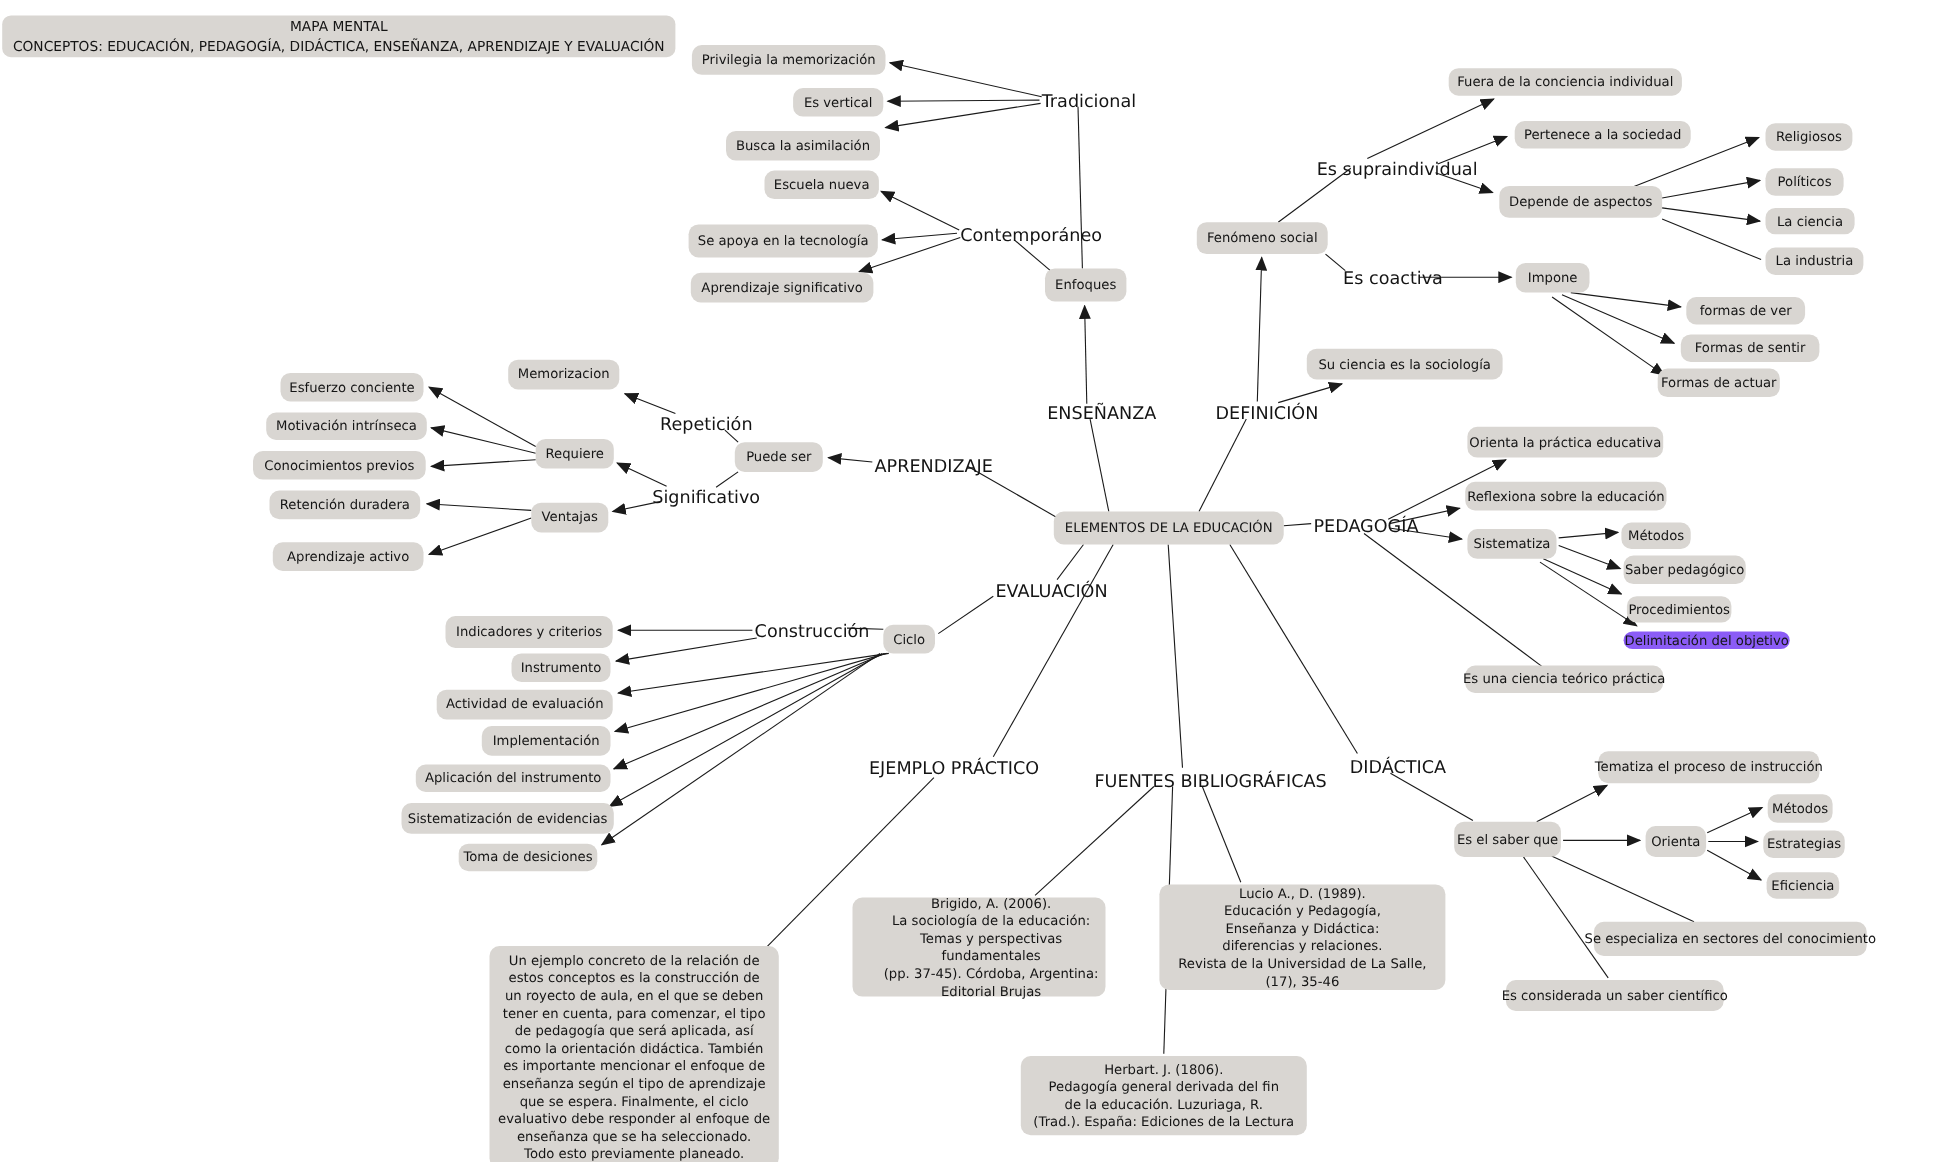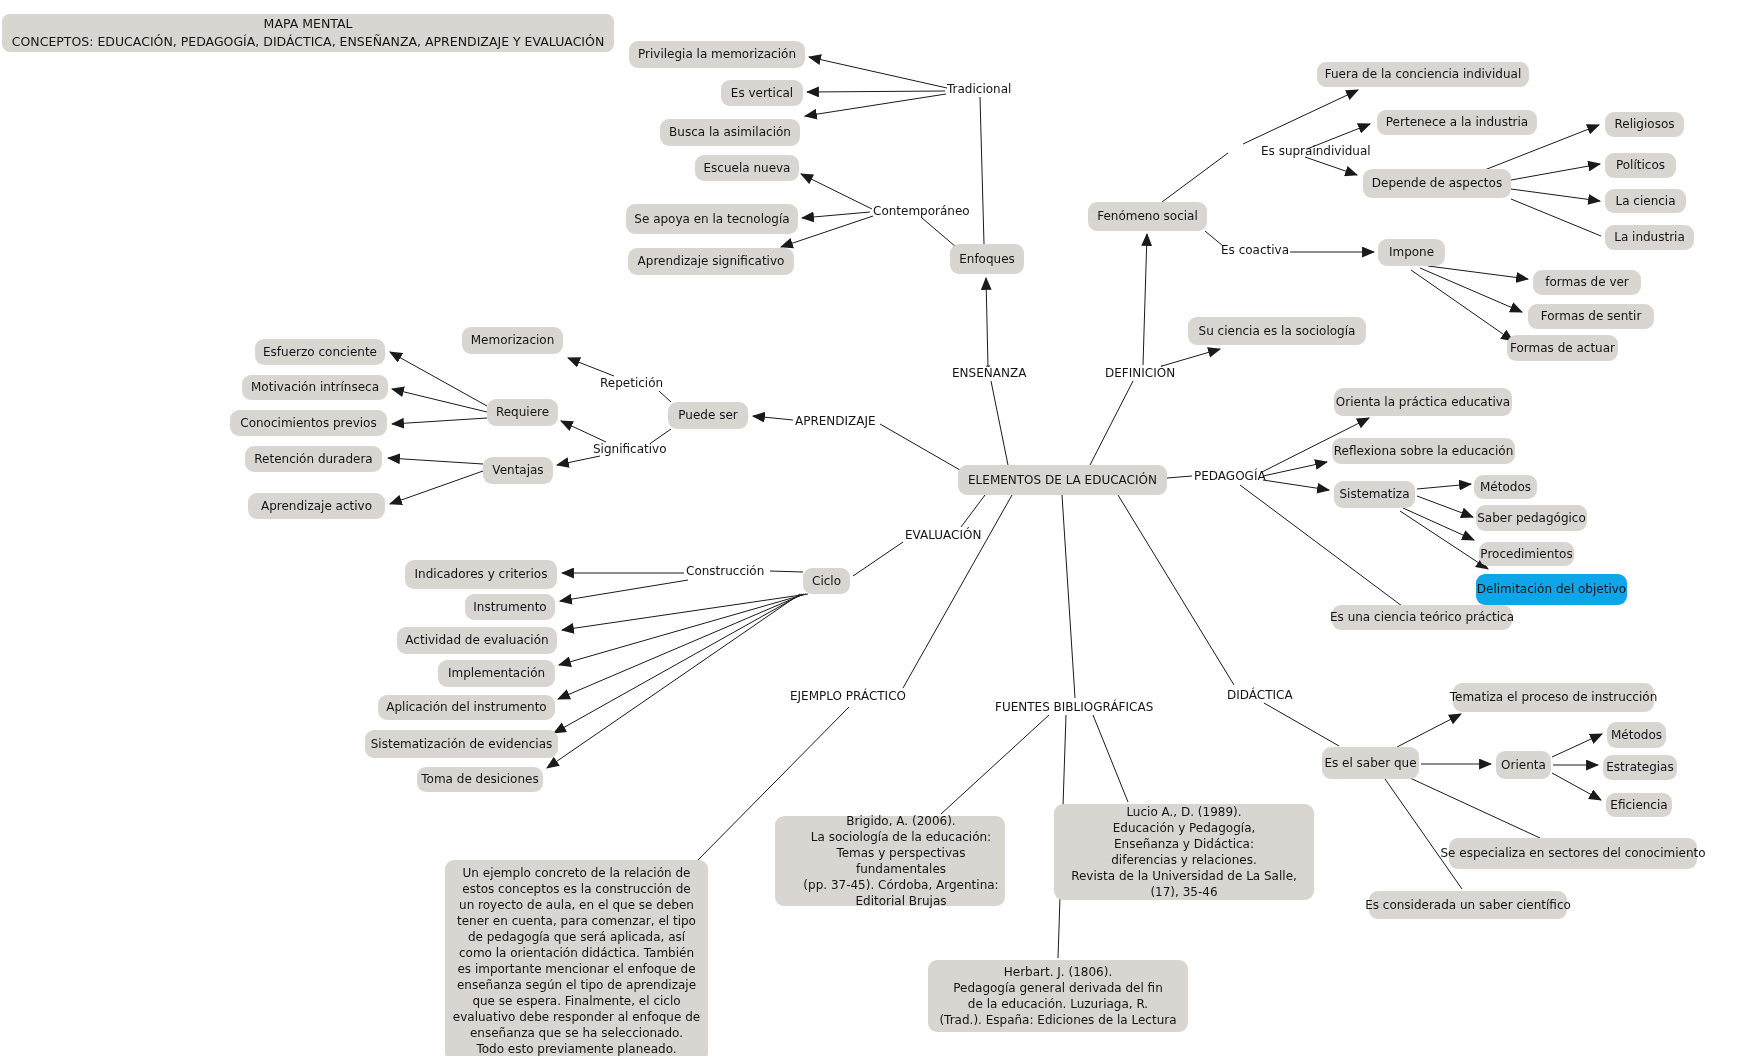--- a/index.html
+++ b/index.html
@@ -9,21 +9,21 @@
   }
   svg.edge-layer{position:absolute;left:0;top:0;pointer-events:none;}
   .node{
     position:absolute;box-sizing:border-box;background:#d9d6d2;border-radius:9px;
     display:flex;align-items:center;justify-content:center;text-align:center;
     font-size:12px;color:#141414;white-space:nowrap;line-height:1.2;padding:0 3px;
   }
   .node.para{white-space:pre-line;font-size:12px;line-height:1.34;padding:4px 6px;}
   .node.title{white-space:pre-line;font-size:12.5px;line-height:1.45;border-radius:8px;}
   .maplabel{
-    position:absolute;font-size:12px;color:#141414;white-space:nowrap;
+    position:absolute;font-size:16px;color:#141414;white-space:nowrap;
   }
 </style>
 </head>
 <body>
 
 <div class="canvas">
   <svg class="edge-layer" width="1764" height="1056" viewBox="0 0 1764 1056" xmlns="http://www.w3.org/2000/svg">
     <defs>
       <marker id="arrowhead" viewBox="0 0 12 10" refX="11" refY="5" markerWidth="13" markerHeight="11" orient="auto" markerUnits="userSpaceOnUse">
         <path d="M0,0 L12,5 L0,10 z" fill="#1a1a1a"></path>
@@ -108,21 +108,21 @@
 CONCEPTOS: EDUCACIÓN, PEDAGOGÍA, DIDÁCTICA, ENSEÑANZA, APRENDIZAJE Y EVALUACIÓN</div>
     <div class="node" style="left: 629px; top: 29px; width: 176px; height: 27px; background: rgb(217, 214, 210); color: rgb(20, 20, 20);">Privilegia la memorización</div>
     <div class="node" style="left: 721px; top: 68px; width: 82px; height: 26px; background: rgb(217, 214, 210); color: rgb(20, 20, 20);">Es vertical</div>
     <div class="node" style="left: 660px; top: 107px; width: 140px; height: 27px; background: rgb(217, 214, 210); color: rgb(20, 20, 20);">Busca la asimilación</div>
     <div class="node" style="left: 695px; top: 143px; width: 104px; height: 26px; background: rgb(217, 214, 210); color: rgb(20, 20, 20);">Escuela nueva</div>
     <div class="node" style="left: 626px; top: 192px; width: 172px; height: 30px; background: rgb(217, 214, 210); color: rgb(20, 20, 20);">Se apoya en la tecnología</div>
     <div class="node" style="left: 628px; top: 236px; width: 166px; height: 27px; background: rgb(217, 214, 210); color: rgb(20, 20, 20);">Aprendizaje significativo</div>
     <div class="node" style="left: 950px; top: 232px; width: 74px; height: 30px; background: rgb(217, 214, 210); color: rgb(20, 20, 20);">Enfoques</div>
     <div class="node" style="left: 1088px; top: 190px; width: 119px; height: 29px; background: rgb(217, 214, 210); color: rgb(20, 20, 20);">Fenómeno social</div>
     <div class="node" style="left: 1317px; top: 50px; width: 212px; height: 25px; background: rgb(217, 214, 210); color: rgb(20, 20, 20);">Fuera de la conciencia individual</div>
-    <div class="node" style="left: 1377px; top: 98px; width: 160px; height: 25px; background: rgb(217, 214, 210); color: rgb(20, 20, 20);">Pertenece a la industria</div>
+    <div class="node" style="left: 1377px; top: 98px; width: 160px; height: 25px; background: rgb(217, 214, 210); color: rgb(20, 20, 20);">Pertenece a la sociedad</div>
     <div class="node" style="left: 1363px; top: 157px; width: 148px; height: 29px; background: rgb(217, 214, 210); color: rgb(20, 20, 20);">Depende de aspectos</div>
     <div class="node" style="left: 1605px; top: 100px; width: 79px; height: 25px; background: rgb(217, 214, 210); color: rgb(20, 20, 20);">Religiosos</div>
     <div class="node" style="left: 1605px; top: 141px; width: 71px; height: 25px; background: rgb(217, 214, 210); color: rgb(20, 20, 20);">Políticos</div>
     <div class="node" style="left: 1605px; top: 177px; width: 81px; height: 24px; background: rgb(217, 214, 210); color: rgb(20, 20, 20);">La ciencia</div>
     <div class="node" style="left: 1605px; top: 213px; width: 89px; height: 25px; background: rgb(217, 214, 210); color: rgb(20, 20, 20);">La industria</div>
     <div class="node" style="left: 1378px; top: 227px; width: 67px; height: 27px; background: rgb(217, 214, 210); color: rgb(20, 20, 20);">Impone</div>
     <div class="node" style="left: 1533px; top: 258px; width: 108px; height: 25px; background: rgb(217, 214, 210); color: rgb(20, 20, 20);">formas de ver</div>
     <div class="node" style="left: 1528px; top: 292px; width: 126px; height: 25px; background: rgb(217, 214, 210); color: rgb(20, 20, 20);">Formas de sentir</div>
     <div class="node" style="left: 1507px; top: 323px; width: 111px; height: 26px; background: rgb(217, 214, 210); color: rgb(20, 20, 20);">Formas de actuar</div>
     <div class="node" style="left: 1188px; top: 305px; width: 178px; height: 28px; background: rgb(217, 214, 210); color: rgb(20, 20, 20);">Su ciencia es la sociología</div>
@@ -143,21 +143,21 @@
     <div class="node" style="left: 438px; top: 648px; width: 117px; height: 27px; background: rgb(217, 214, 210); color: rgb(20, 20, 20);">Implementación</div>
     <div class="node" style="left: 378px; top: 683px; width: 177px; height: 25px; background: rgb(217, 214, 210); color: rgb(20, 20, 20);">Aplicación del instrumento</div>
     <div class="node" style="left: 365px; top: 718px; width: 193px; height: 28px; background: rgb(217, 214, 210); color: rgb(20, 20, 20);">Sistematización de evidencias</div>
     <div class="node" style="left: 417px; top: 755px; width: 126px; height: 25px; background: rgb(217, 214, 210); color: rgb(20, 20, 20);">Toma de desiciones</div>
     <div class="node" style="left: 1334px; top: 376px; width: 178px; height: 28px; background: rgb(217, 214, 210); color: rgb(20, 20, 20);">Orienta la práctica educativa</div>
     <div class="node" style="left: 1332px; top: 426px; width: 183px; height: 26px; background: rgb(217, 214, 210); color: rgb(20, 20, 20);">Reflexiona sobre la educación</div>
     <div class="node" style="left: 1334px; top: 469px; width: 81px; height: 27px; background: rgb(217, 214, 210); color: rgb(20, 20, 20);">Sistematiza</div>
     <div class="node" style="left: 1474px; top: 463px; width: 63px; height: 24px; background: rgb(217, 214, 210); color: rgb(20, 20, 20);">Métodos</div>
     <div class="node" style="left: 1476px; top: 493px; width: 111px; height: 26px; background: rgb(217, 214, 210); color: rgb(20, 20, 20);">Saber pedagógico</div>
     <div class="node" style="left: 1479px; top: 530px; width: 95px; height: 24px; background: rgb(217, 214, 210); color: rgb(20, 20, 20);">Procedimientos</div>
-    <div class="node" style="left: 1476px; top: 562px; width: 151px; height: 31px; background: #0ea5e9; color: rgb(20, 20, 20);">Delimitación del objetivo</div>
+    <div class="node" style="left: 1476px; top: 562px; width: 151px; height: 16px; background: #8b5cf6; color: rgb(20, 20, 20);">Delimitación del objetivo</div>
     <div class="node" style="left: 1332px; top: 593px; width: 180px; height: 25px; background: rgb(217, 214, 210); color: rgb(20, 20, 20);">Es una ciencia teórico práctica</div>
     <div class="node" style="left: 1322px; top: 735px; width: 97px; height: 32px; background: rgb(217, 214, 210); color: rgb(20, 20, 20);">Es el saber que</div>
     <div class="node" style="left: 1453px; top: 671px; width: 201px; height: 29px; background: rgb(217, 214, 210); color: rgb(20, 20, 20);">Tematiza el proceso de instrucción</div>
     <div class="node" style="left: 1496px; top: 739px; width: 55px; height: 28px; background: rgb(217, 214, 210); color: rgb(20, 20, 20);">Orienta</div>
     <div class="node" style="left: 1607px; top: 710px; width: 59px; height: 26px; background: rgb(217, 214, 210); color: rgb(20, 20, 20);">Métodos</div>
     <div class="node" style="left: 1603px; top: 743px; width: 74px; height: 25px; background: rgb(217, 214, 210); color: rgb(20, 20, 20);">Estrategias</div>
     <div class="node" style="left: 1606px; top: 781px; width: 66px; height: 24px; background: rgb(217, 214, 210); color: rgb(20, 20, 20);">Eficiencia</div>
     <div class="node" style="left: 1449px; top: 826px; width: 248px; height: 31px; background: rgb(217, 214, 210); color: rgb(20, 20, 20);">Se especializa en sectores del conocimiento</div>
     <div class="node" style="left: 1369px; top: 879px; width: 198px; height: 28px; background: rgb(217, 214, 210); color: rgb(20, 20, 20);">Es considerada un saber científico</div>
     <div class="node para" style="left: 775px; top: 804px; width: 230px; height: 90px; background: rgb(217, 214, 210); color: rgb(20, 20, 20); padding-left: 28px;">Brigido, A. (2006).
@@ -182,21 +182,21 @@
 de pedagogía que será aplicada, así
 como la orientación didáctica. También
 es importante mencionar el enfoque de
 enseñanza según el tipo de aprendizaje
 que se espera. Finalmente, el ciclo
 evaluativo debe responder al enfoque de
 enseñanza que se ha seleccionado.
 Todo esto previamente planeado.</div>
     <span class="maplabel" style="left: 947px; top: 70px; color: rgb(20, 20, 20);">Tradicional</span>
     <span class="maplabel" style="left: 873px; top: 192px; color: rgb(20, 20, 20);">Contemporáneo</span>
-    <span class="maplabel" style="left: 1261px; top: 132px; color: rgb(20, 20, 20);">Es supraindividual</span>
+    <span class="maplabel" style="left: 1197px; top: 132px; color: rgb(20, 20, 20);">Es supraindividual</span>
     <span class="maplabel" style="left: 1221px; top: 231px; color: rgb(20, 20, 20);">Es coactiva</span>
     <span class="maplabel" style="left: 952px; top: 354px; color: rgb(20, 20, 20);">ENSEÑANZA</span>
     <span class="maplabel" style="left: 1105px; top: 354px; color: rgb(20, 20, 20);">DEFINICIÓN</span>
     <span class="maplabel" style="left: 795px; top: 402px; color: rgb(20, 20, 20);">APRENDIZAJE</span>
     <span class="maplabel" style="left: 1194px; top: 457px; color: rgb(20, 20, 20);">PEDAGOGÍA</span>
     <span class="maplabel" style="left: 600px; top: 364px; color: rgb(20, 20, 20);">Repetición</span>
     <span class="maplabel" style="left: 593px; top: 430px; color: rgb(20, 20, 20);">Significativo</span>
     <span class="maplabel" style="left: 905px; top: 516px; color: rgb(20, 20, 20);">EVALUACIÓN</span>
     <span class="maplabel" style="left: 686px; top: 552px; color: rgb(20, 20, 20);">Construcción</span>
     <span class="maplabel" style="left: 790px; top: 677px; color: rgb(20, 20, 20);">EJEMPLO PRÁCTICO</span>

